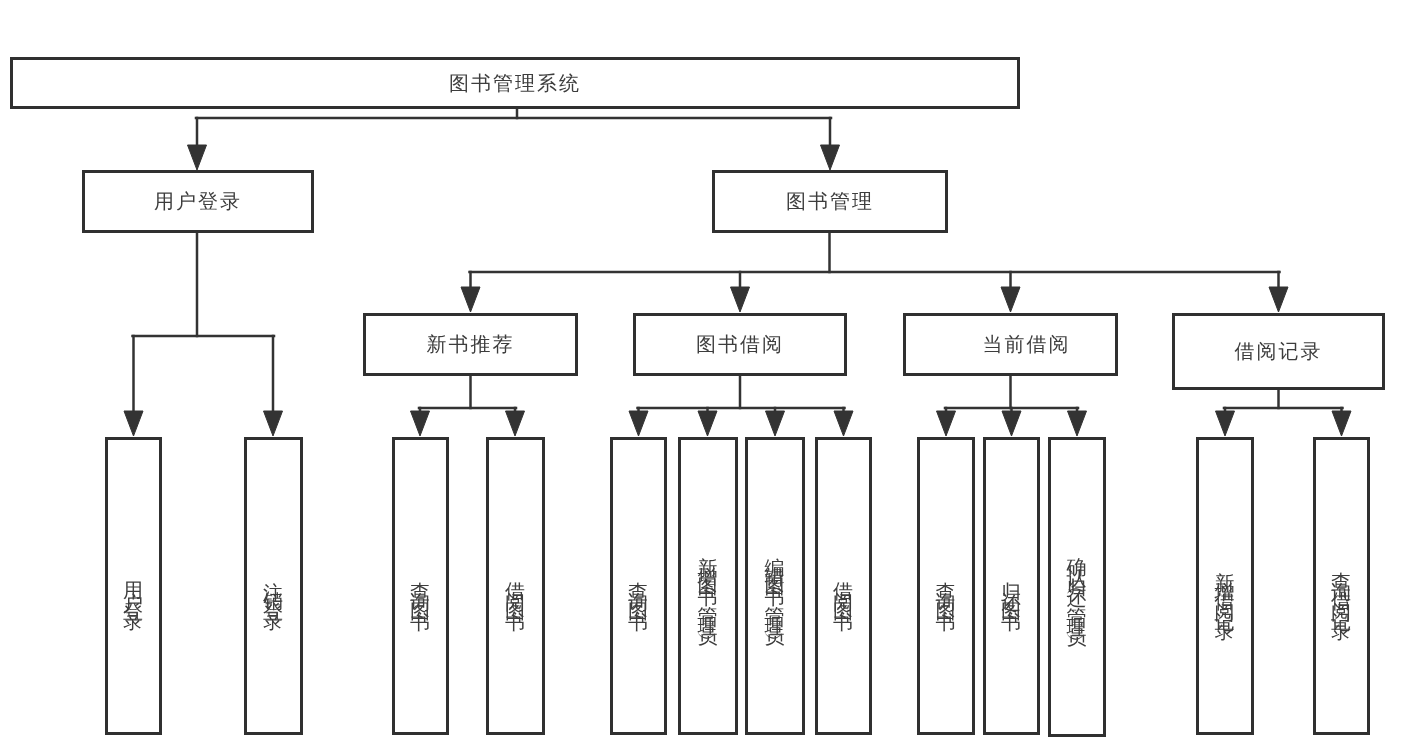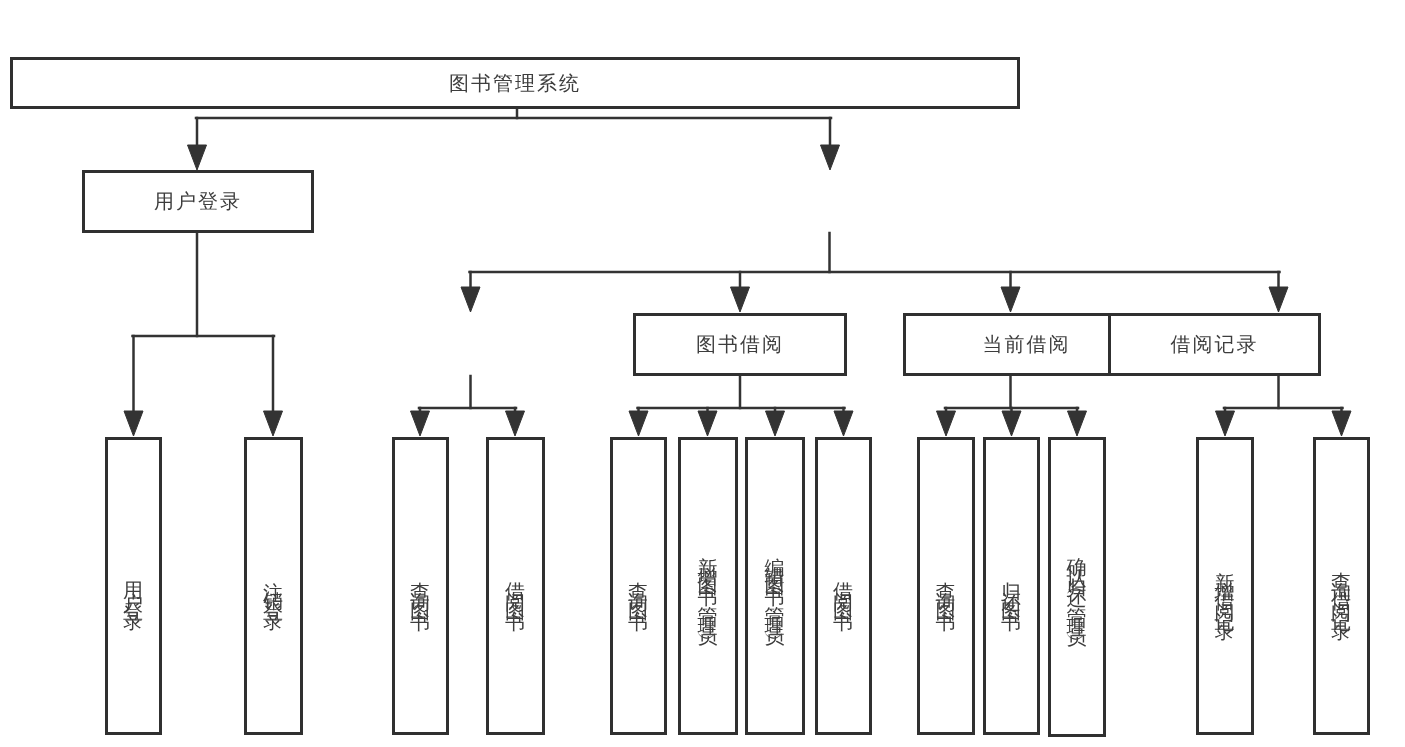--- a/index.html
+++ b/index.html
@@ -106,28 +106,34 @@
     </g>
   </svg>
 
   <div class="node" style="left:10px;top:15px;width:1010px;height:52px;margin-top:42px;">
     <span>图书管理系统</span>
   </div>
 
   <div class="node" style="left:82px;top:170px;width:232px;height:63px;">
     <span>用户登录</span>
   </div>
+  <div class="node" style="left:712px;top:170px;width:236px;height:63px;">
+    <span>图书管理</span>
+  </div>
 
+  <div class="node" style="left:363px;top:313px;width:215px;height:63px;">
+    <span>新书推荐</span>
+  </div>
   <div class="node" style="left:633px;top:313px;width:214px;height:63px;">
     <span>图书借阅</span>
   </div>
   <div class="node" style="left:903px;top:313px;width:215px;height:63px;padding-left:32px;">
     <span>当前借阅</span>
   </div>
-  <div class="node" style="left:1108px;top:313px;width:213px;height:63px;">
+  <div class="node" style="left:1172px;top:313px;width:213px;height:77px;">
     <span>借阅记录</span>
   </div>
 
   <div class="node leaf" style="left:105px;top:437px;width:57px;height:298px;">
     <span class="vtext">用户登录</span>
   </div>
   <div class="node leaf" style="left:244px;top:437px;width:59px;height:298px;">
     <span class="vtext">注销登录</span>
   </div>
 

